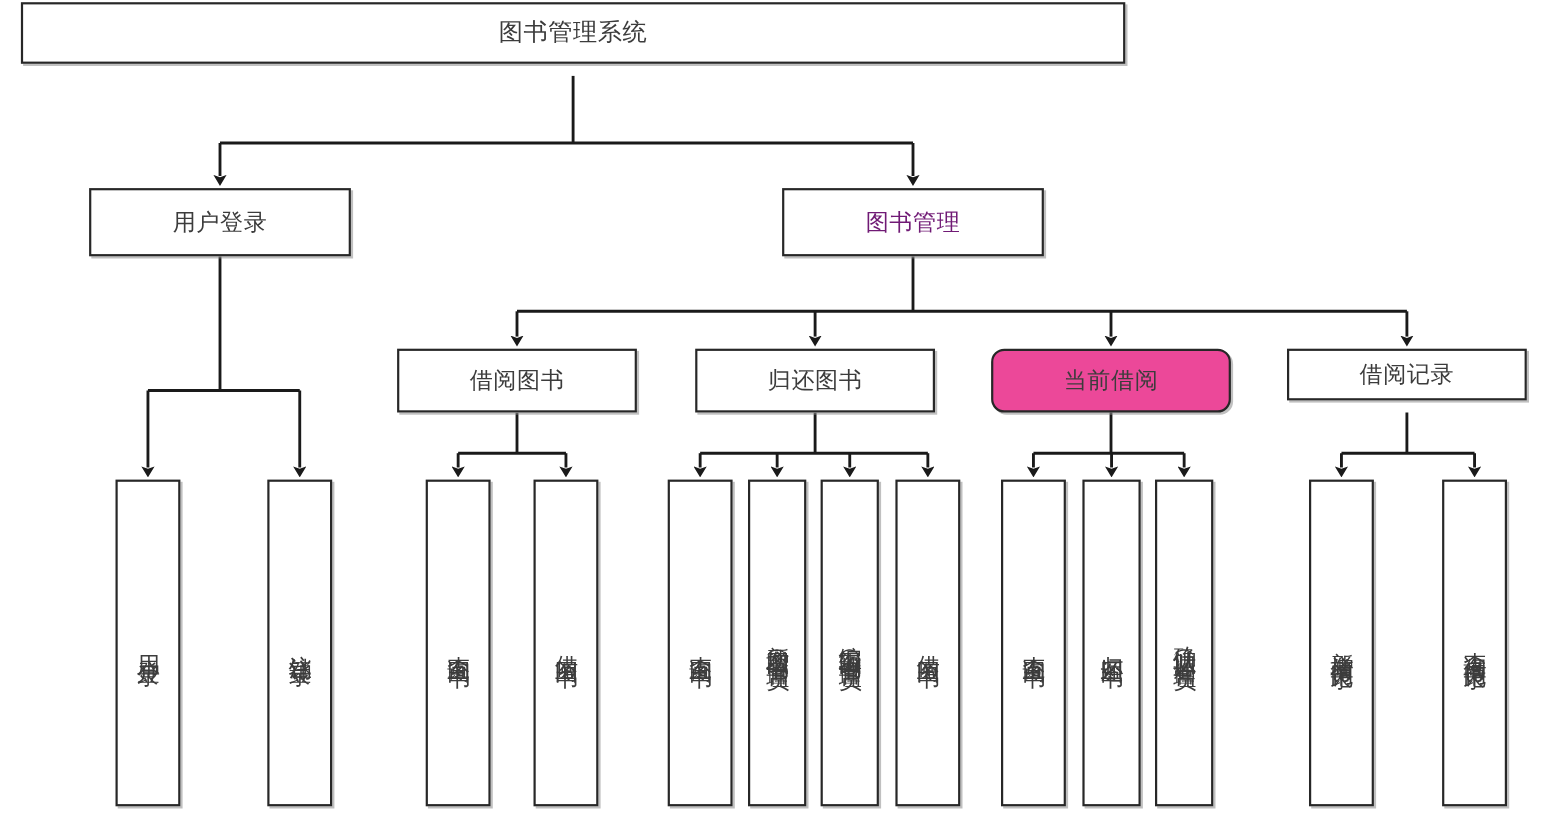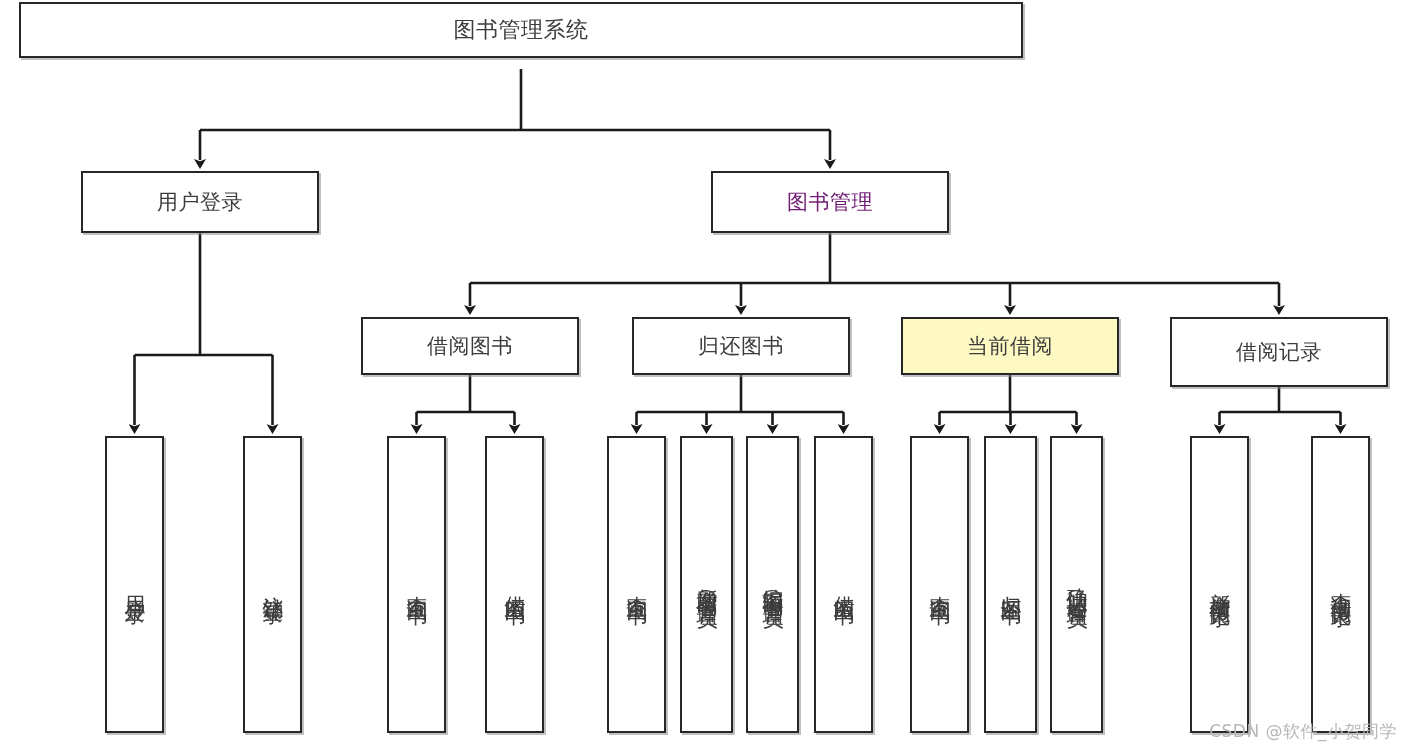--- a/index.html
+++ b/index.html
@@ -122,24 +122,24 @@
       </div>
       <div class="node" style="left: 711px; top: 171px; width: 238px; height: 62px; border-color: rgb(39, 39, 39); background: rgb(255, 255, 255);">
         <span class="label" style="color: #701a75;">图书管理</span>
       </div>
       <div class="node" style="left: 361px; top: 317px; width: 218px; height: 58px; border-color: rgb(39, 39, 39); background: rgb(255, 255, 255);">
         <span class="label" style="color: rgb(60, 60, 60);">借阅图书</span>
       </div>
       <div class="node" style="left: 632px; top: 317px; width: 218px; height: 58px; border-color: rgb(39, 39, 39); background: rgb(255, 255, 255);">
         <span class="label" style="color: rgb(60, 60, 60);">归还图书</span>
       </div>
-      <div class="node" style="left: 901px; top: 317px; width: 218px; height: 58px; border-color: rgb(39, 39, 39); background: #fef9c3;">
+      <div class="node" style="left: 901px; top: 317px; width: 218px; height: 58px; border-color: rgb(39, 39, 39); background: #ec4899; border-radius: 12px;">
         <span class="label" style="color: rgb(60, 60, 60);">当前借阅</span>
       </div>
-      <div class="node" style="left: 1170px; top: 317px; width: 218px; height: 70px; border-color: rgb(39, 39, 39); background: rgb(255, 255, 255);">
+      <div class="node" style="left: 1170px; top: 317px; width: 218px; height: 47px; border-color: rgb(39, 39, 39); background: rgb(255, 255, 255);">
         <span class="label" style="color: rgb(60, 60, 60);">借阅记录</span>
       </div>
       <div class="node vert" style="left: 105px; top: 436px; width: 59px; height: 297px; border-color: rgb(39, 39, 39); background: rgb(255, 255, 255);">
         <span class="label" style="color: rgb(60, 60, 60);">用户登录</span>
       </div>
       <div class="node vert" style="left: 243px; top: 436px; width: 59px; height: 297px; border-color: rgb(39, 39, 39); background: rgb(255, 255, 255);">
         <span class="label" style="color: rgb(60, 60, 60);">注销登录</span>
       </div>
       <div class="node vert" style="left: 387px; top: 436px; width: 59px; height: 297px; border-color: rgb(39, 39, 39); background: rgb(255, 255, 255);">
         <span class="label" style="color: rgb(60, 60, 60);">查询图书</span>
@@ -169,14 +169,13 @@
         <span class="label" style="color: rgb(60, 60, 60);">确认归还（管理员）</span>
       </div>
       <div class="node vert" style="left: 1190px; top: 436px; width: 59px; height: 297px; border-color: rgb(39, 39, 39); background: rgb(255, 255, 255);">
         <span class="label" style="color: rgb(60, 60, 60);">新增借阅记录</span>
       </div>
       <div class="node vert" style="left: 1311px; top: 436px; width: 59px; height: 297px; border-color: rgb(39, 39, 39); background: rgb(255, 255, 255);">
         <span class="label" style="color: rgb(60, 60, 60);">查询借阅记录</span>
       </div>
     </div>
 
-  <div id="watermark">CSDN @软件_小贺同学</div>
 </div>
 
 </body></html>

